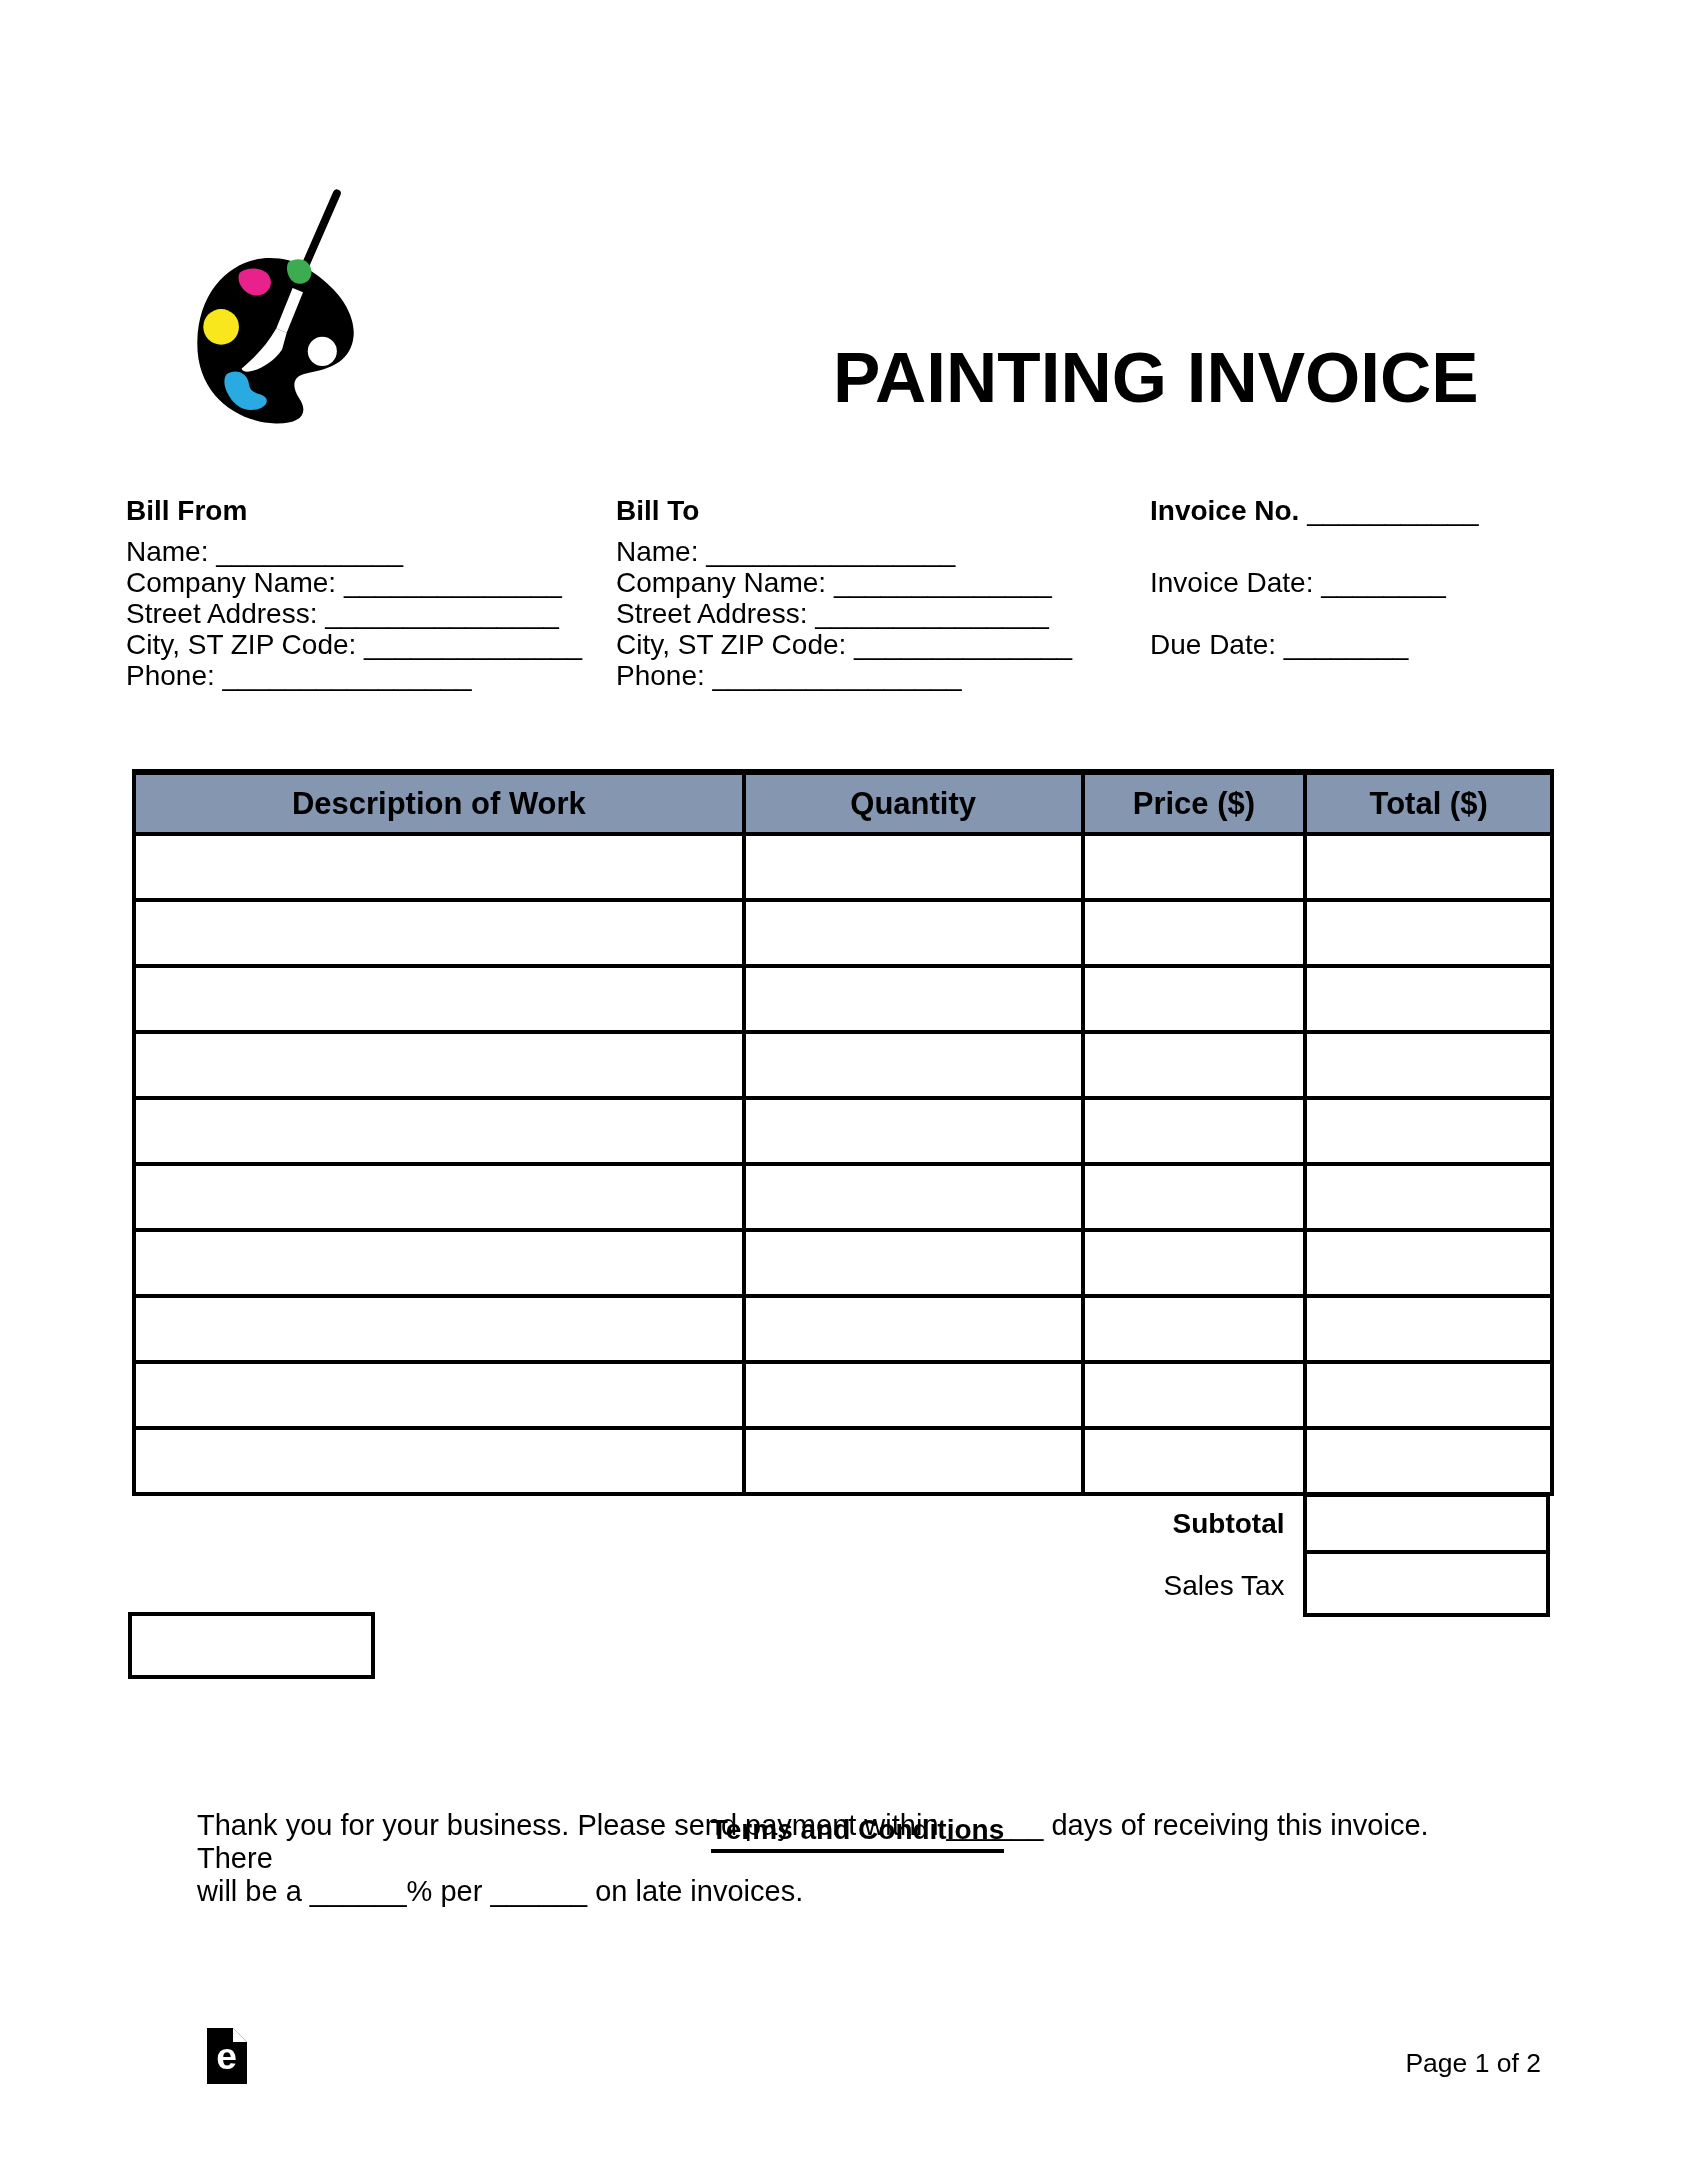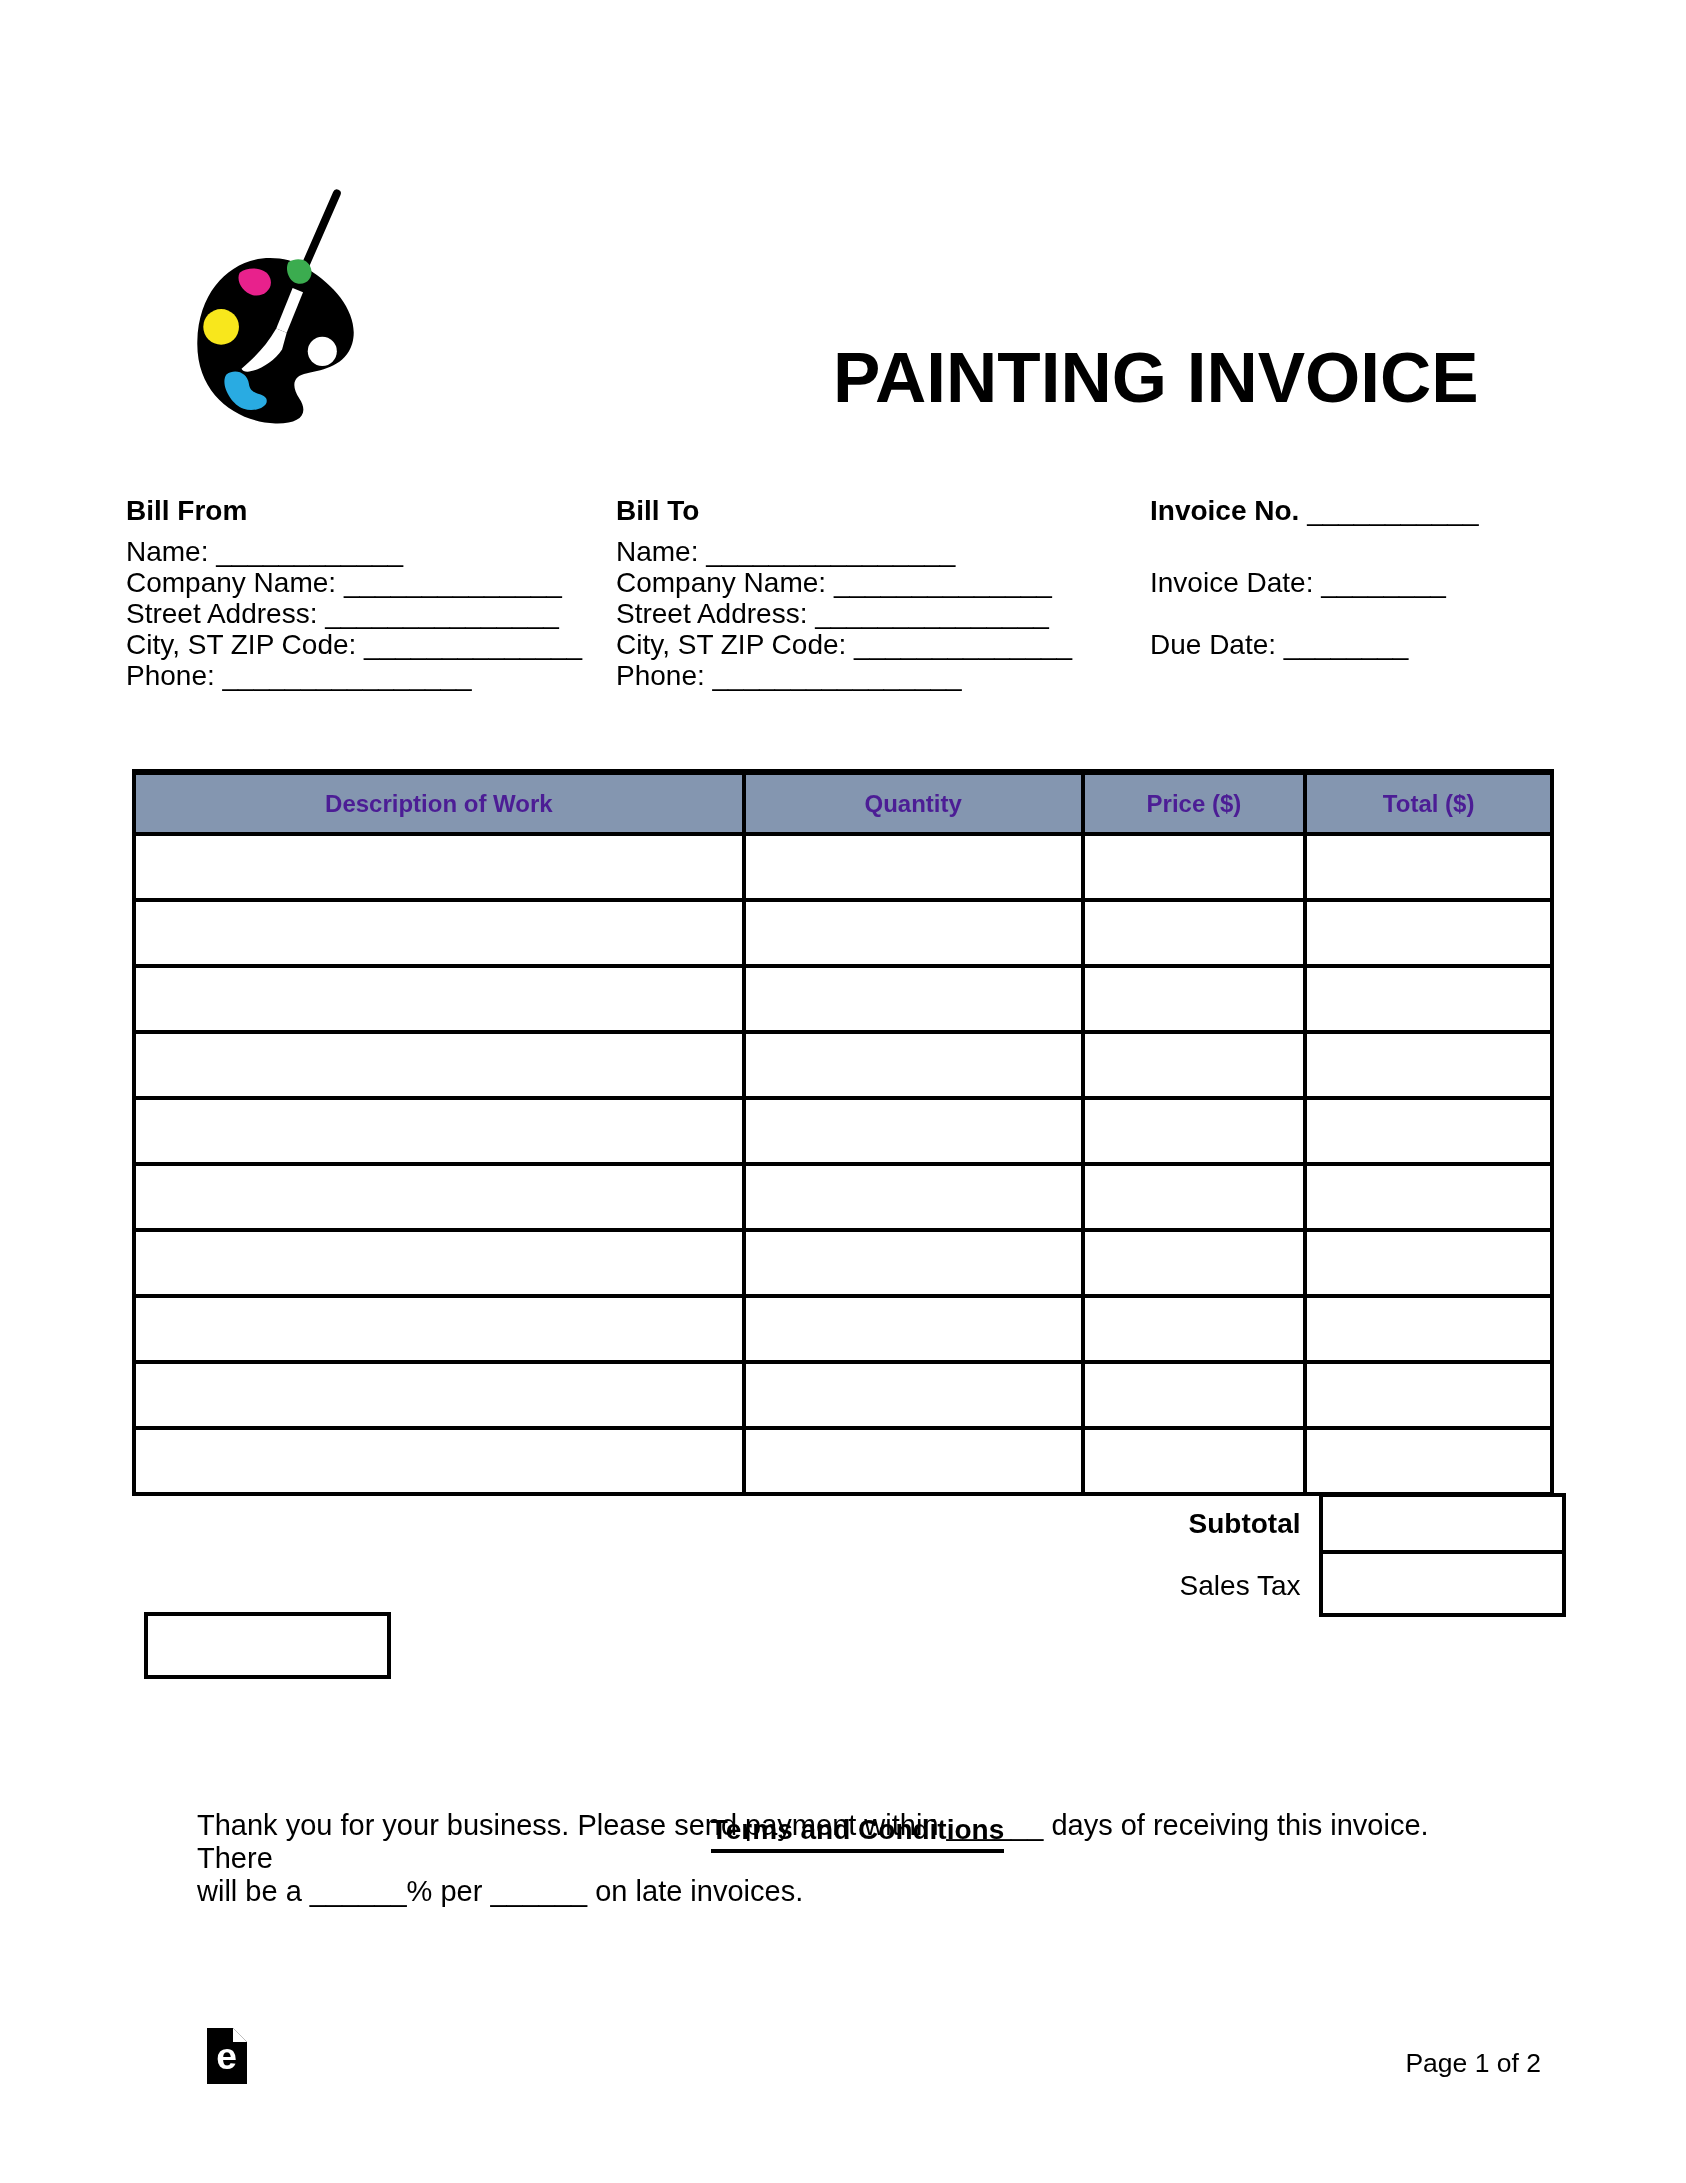--- a/index.html
+++ b/index.html
@@ -31,28 +31,28 @@
   .blank { letter-spacing:0; }
 
   
   .work-table {
     position:absolute; left:132px; top:769px; width:1422px;
     border-collapse:collapse; table-layout:fixed;
   }
   .work-table th, .work-table td { border:4.6px solid #000; }
   .work-table thead th {
     border-top-width:6px;
-    background:#8496B0; color:#4c1d95;
-    font-size:24px; font-weight:bold; text-align:center;
+    background:#8496B0; color:#000000;
+    font-size:31px; font-weight:bold; text-align:center;
     height:62px; vertical-align:middle;
   }
   .work-table tbody td { height:66px; background:#fff; }
 
   
-  .totals { position:absolute; left:144px; top:1493px; width:1422px; }
+  .totals { position:absolute; left:128px; top:1493px; width:1422px; }
   .totals-row { display:flex; height:62px; }
   .totals-label {
     width:1175px; text-align:right; padding-right:18.5px;
     font-size:28px; display:flex; align-items:center; justify-content:flex-end;
   }
   .totals-label.bold { font-weight:bold; }
   .totals-box { width:247px; border:4.6px solid #000; background:#fff; }
   .totals-row + .totals-row .totals-box { margin-top:-4.6px; height:67px; }
 
   

